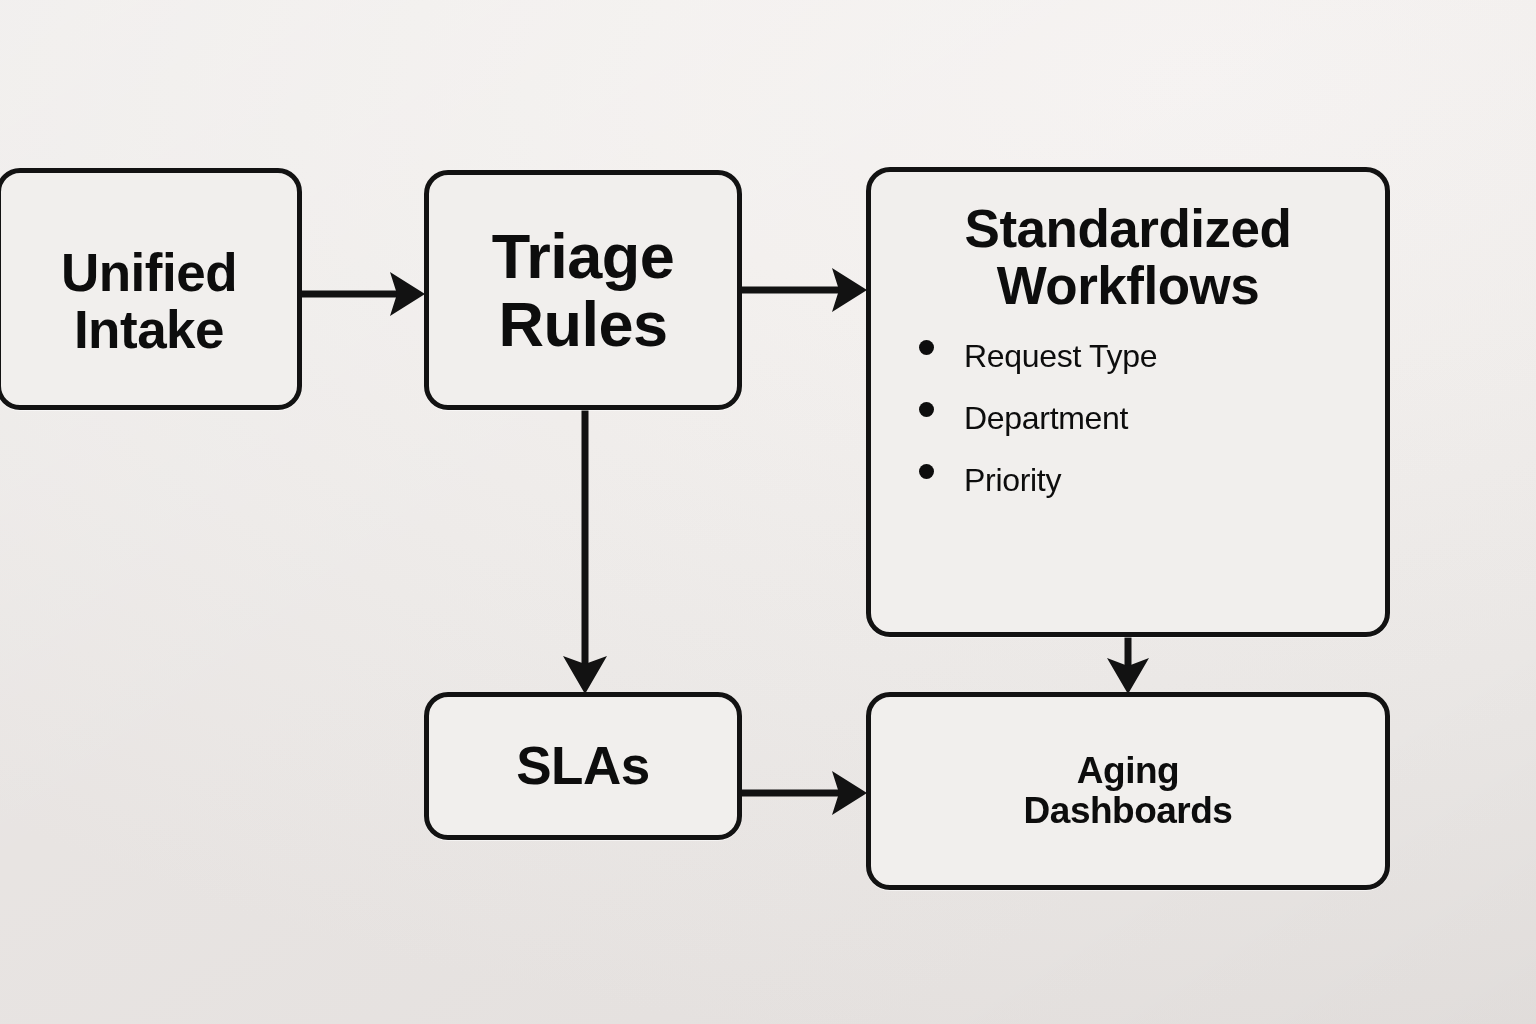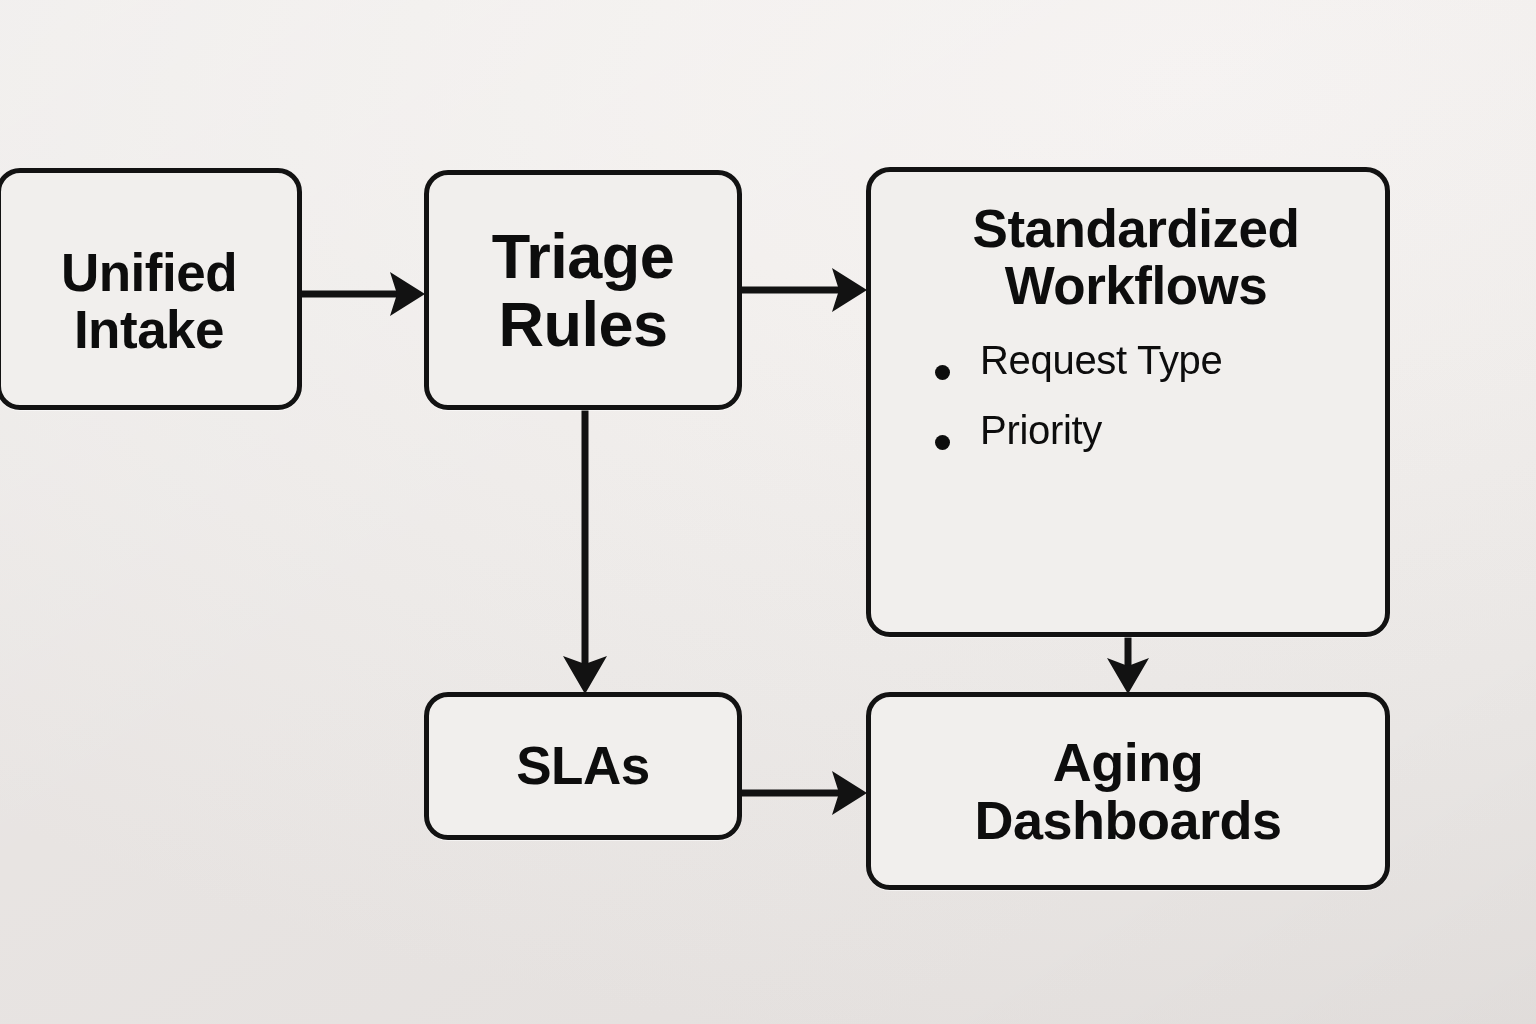--- a/index.html
+++ b/index.html
@@ -59,46 +59,46 @@
   #node-unified-intake .title { font-size: 53px; margin-top: 24px; }
 
   #node-triage-rules {
     left: 424px; top: 170px;  width: 318px;  height: 240px;
   }
   #node-triage-rules .title { font-size: 63px; }
 
   #node-standardized-workflows {
     left: 866px; top: 167px;  width: 524px;  height: 470px;
     justify-content: flex-start;
-    padding: 28px 0 0 16px;
+    padding: 28px 0 0 0;
   }
   #node-standardized-workflows .title { font-size: 53px; }
 
   #node-slas {
     left: 424px; top: 692px;  width: 318px;  height: 148px;
   }
   #node-slas .title { font-size: 53px; }
 
   #node-aging-dashboards {
     left: 866px; top: 692px;  width: 524px;  height: 198px;
   }
-  #node-aging-dashboards .title { font-size: 54px; text-align: center; }
+  #node-aging-dashboards .title { font-size: 37px; text-align: center; }
 
   
   .bullet-list {
     margin: 26px 0 0 0;
     padding: 0;
     list-style: none;
     align-self: flex-start;
     margin-left: 48px;
   }
   .bullet-list li {
     display: flex;
-    align-items: flex-end;
-    font-size: 40px;
+    align-items: flex-start;
+    font-size: 32px;
     font-weight: 500;
     letter-spacing: -0.3px;
     color: #0d0d0d;
     margin-bottom: 30px;
     line-height: 1.0;
   }
   .bullet-list li:last-child { margin-bottom: 8px; }
   .bullet-dot {
     width: 15px;
     height: 15px;
@@ -168,20 +168,24 @@
   <div class="node" id="node-standardized-workflows">
     <div class="title">Standardized
 Workflows</div>
     <ul class="bullet-list">
       <li>
         <span class="bullet-dot"></span>
         <span>Request Type</span>
       </li>
       <li>
         <span class="bullet-dot"></span>
+        <span>Department</span>
+      </li>
+      <li>
+        <span class="bullet-dot"></span>
         <span>Priority</span>
       </li>
     </ul>
   </div>
 
   <div class="node" id="node-slas">
     <div class="title">SLAs</div>
   </div>
 
   <div class="node" id="node-aging-dashboards">

